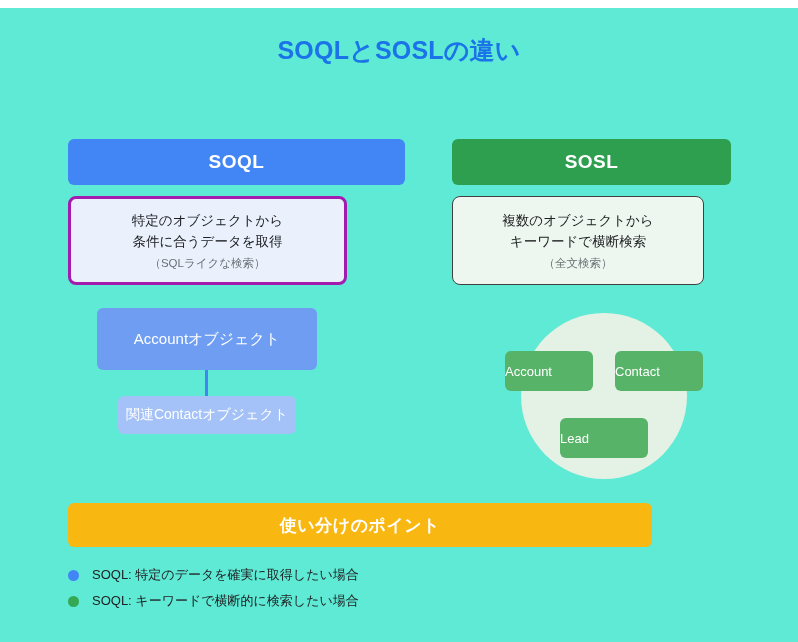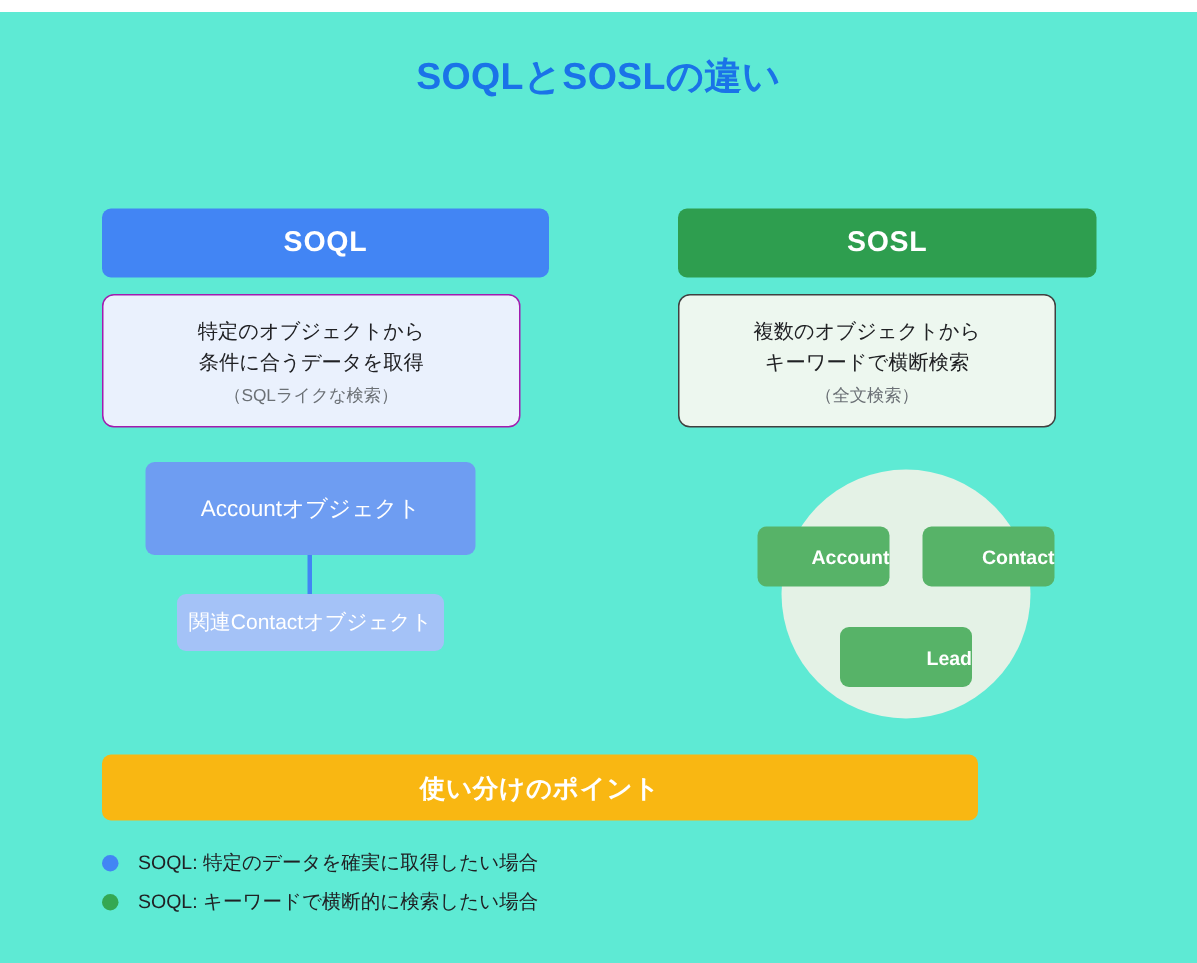--- a/index.html
+++ b/index.html
@@ -46,42 +46,42 @@
     border-radius: 6px;
     color: #ffffff;
     font-size: 19px;
     font-weight: bold;
     display: flex;
     align-items: center;
     justify-content: center;
     letter-spacing: 0.5px;
   }
   #soql-header {
-    left: 68px; top: 139px; width: 298px;
+    left: 68px; top: 139px; width: 337px;
     background: #4285f4;
   }
   #sosl-header {
     left: 452px; top: 139px; width: 279px;
     background: #2e9e4f;
   }
 
   
   .desc-card {
     position: absolute;
     box-sizing: border-box;
     border-radius: 8px;
     display: flex;
     flex-direction: column;
     align-items: center;
     justify-content: center;
   }
   #soql-desc {
     left: 68px; top: 196px; width: 279px; height: 89px;
     background: #eaf1fd;
-    border: 1px solid #a21caf;
+    border: 3px solid #a21caf;
   }
   #sosl-desc {
     left: 452px; top: 196px; width: 252px; height: 89px;
     background: #edf7ef;
     border: 1px solid #404040;
   }
   .desc-line {
     font-size: 13.5px;
     color: #202124;
     line-height: 21px;
@@ -131,22 +131,21 @@
     background: #e4f2e6;
   }
   .obj-chip {
     position: absolute;
     border-radius: 6px;
     background: #57b368;
     color: #ffffff;
     font-size: 13px;
     display: flex;
     align-items: center;
-    justify-content: flex-end;
-    font-weight: bold;
+    justify-content: flex-start;
   }
   #chip-account { left: 505px; top: 351px; width: 88px; height: 40px; }
   #chip-contact { left: 615px; top: 351px; width: 88px; height: 40px; }
   #chip-lead    { left: 560px; top: 418px; width: 88px; height: 40px; }
 
   
   #points-banner {
     position: absolute;
     left: 68px; top: 503px; width: 584px; height: 44px;
     background: #f9b712;

